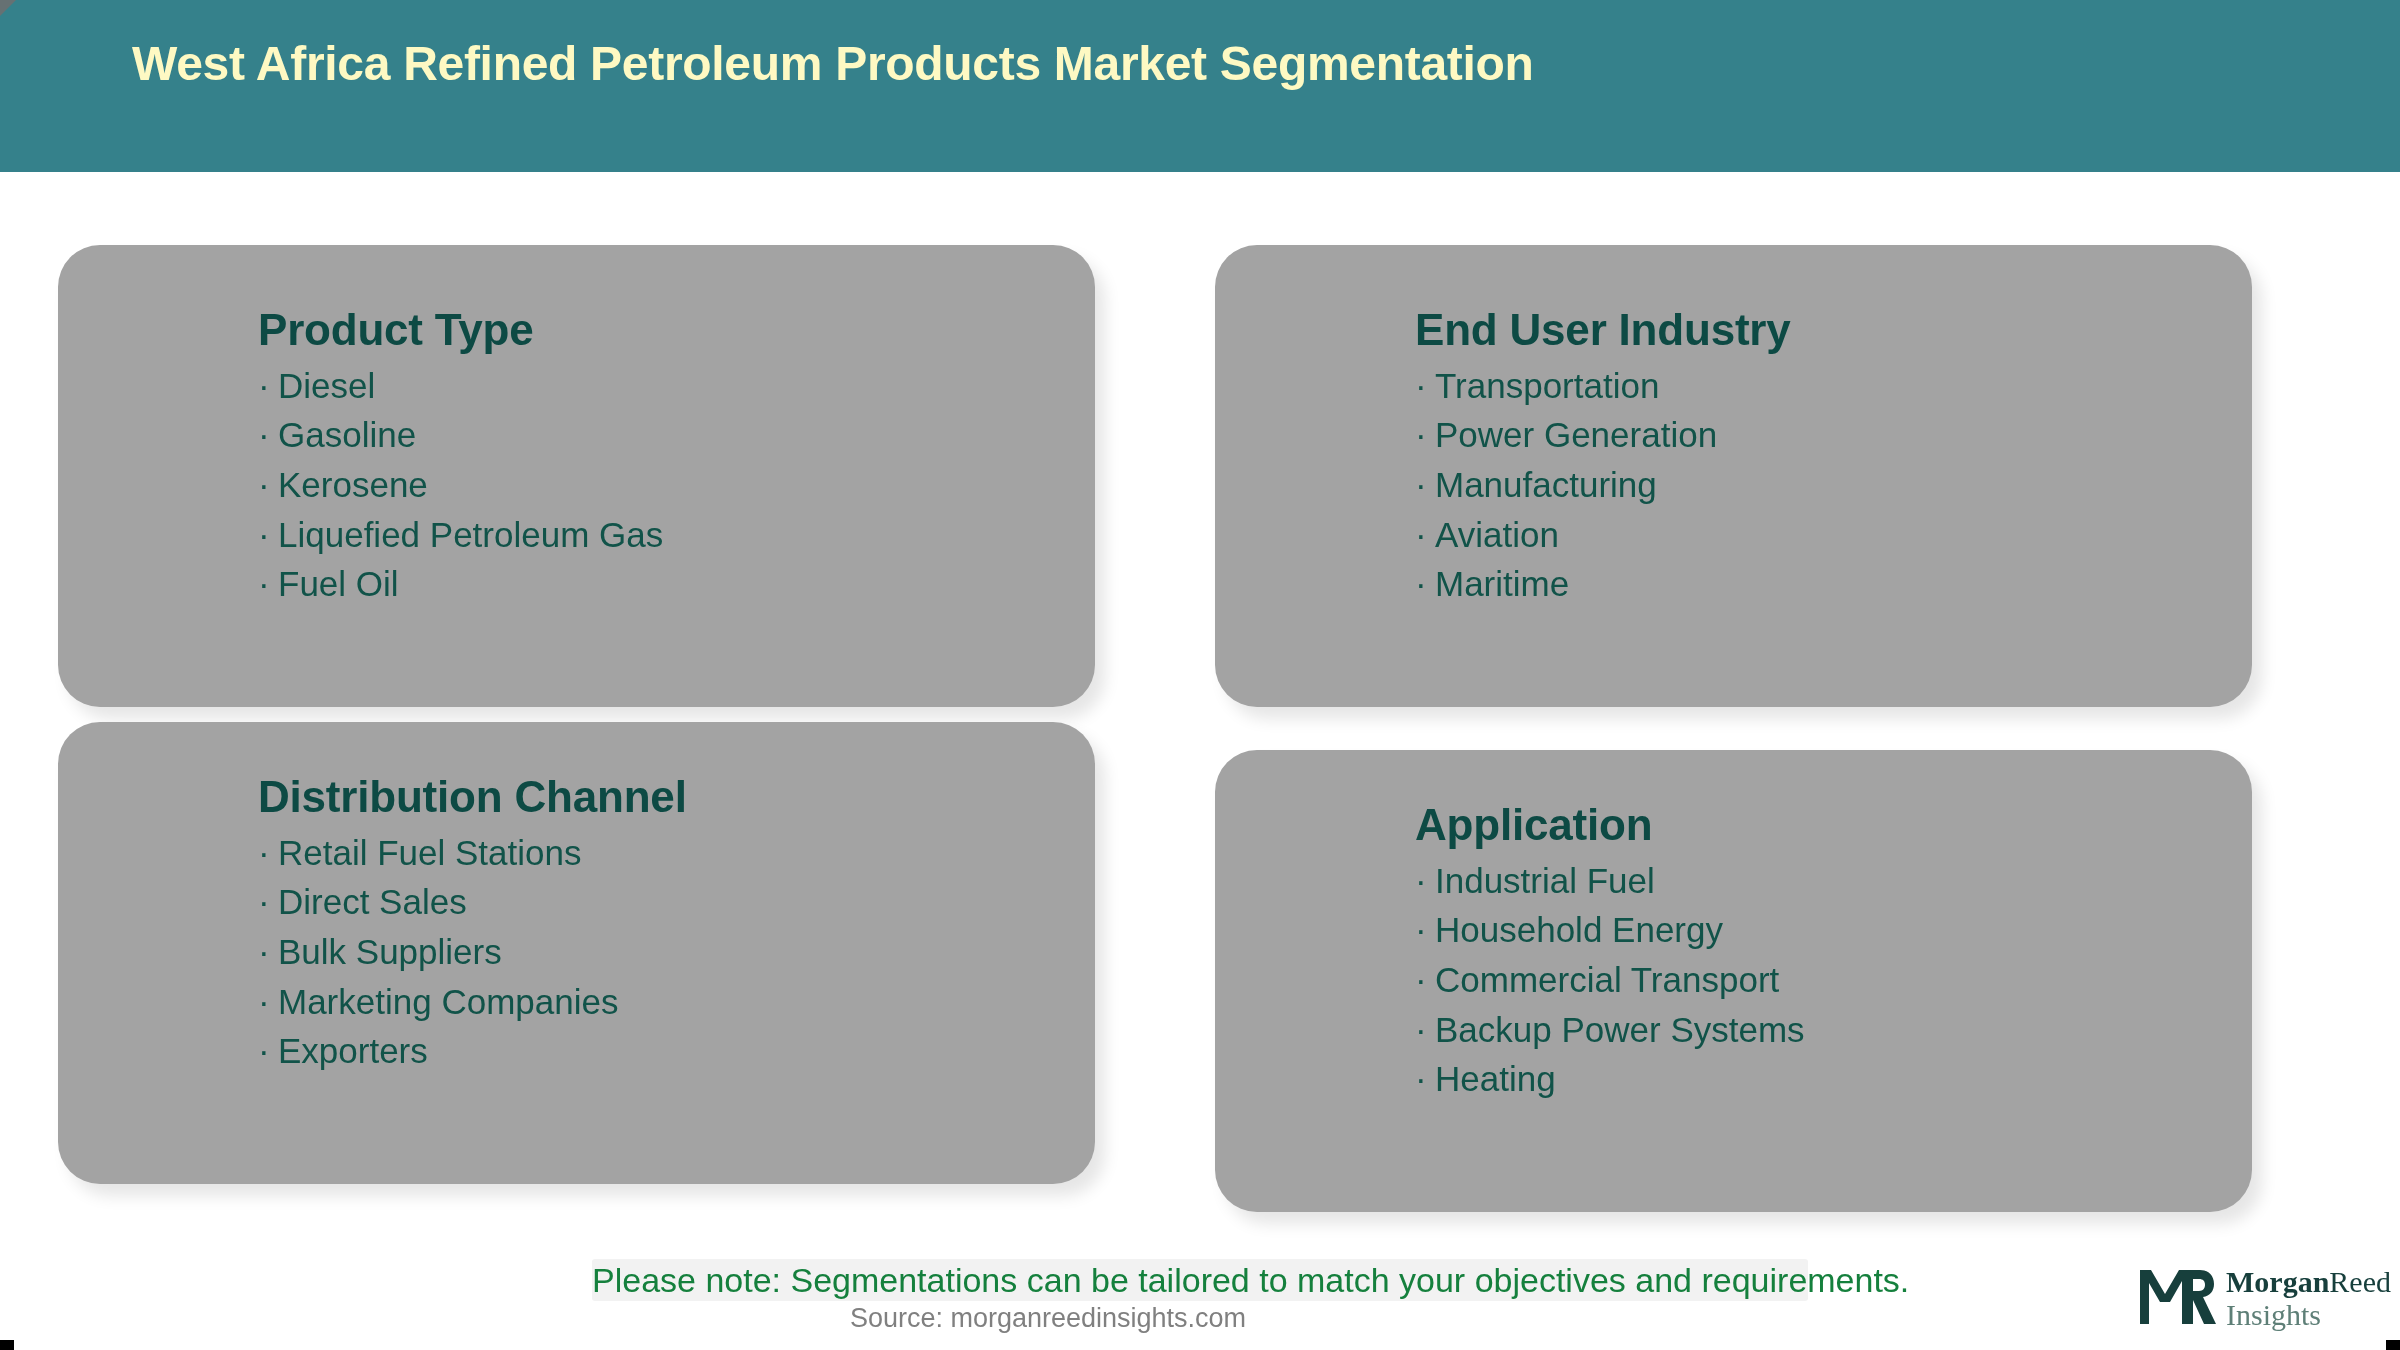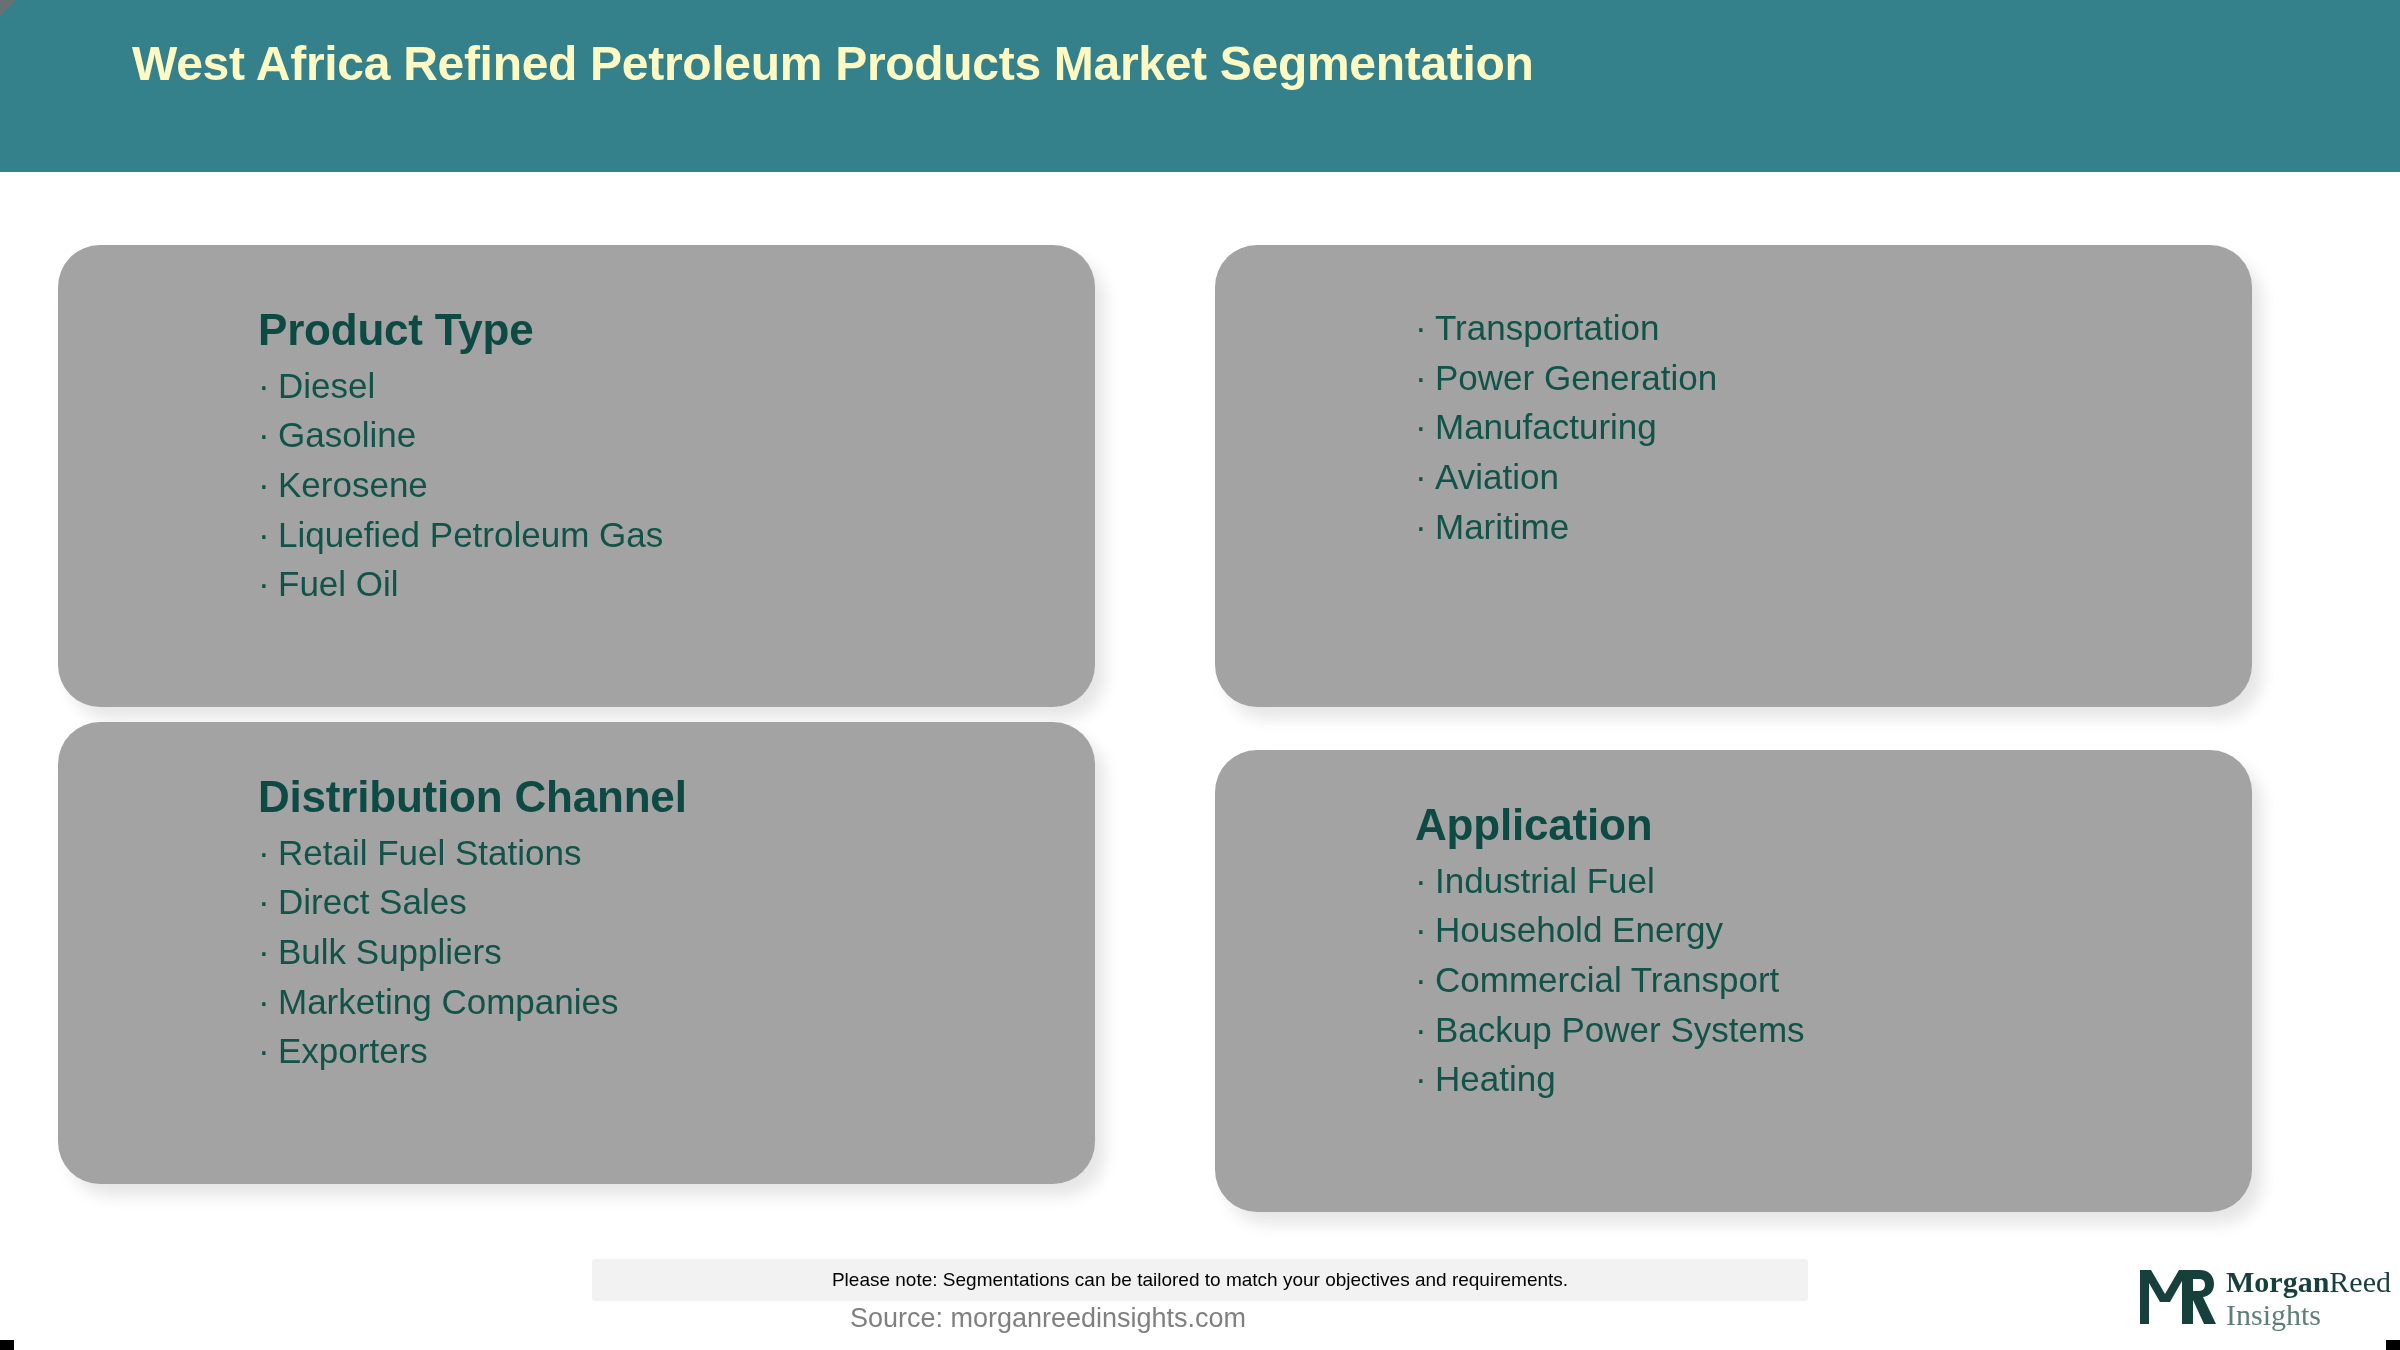--- a/index.html
+++ b/index.html
@@ -109,22 +109,22 @@
     border-radius: 3px;
   }
   .note-text {
     position: absolute;
     left: 0;
     top: 0;
     width: 1216px;
     height: 42px;
     line-height: 42px;
     text-align: center;
-    font-size: 19px;
-    color: #000000;
+    font-size: 34px;
+    color: #15803d;
     white-space: nowrap;
   }
   .source-text {
     position: absolute;
     left: 0;
     top: 1303px;
     width: 2096px;
     text-align: center;
     font-size: 27px;
     color: #808080;
@@ -195,20 +195,21 @@
         <li><span class="bullet">·</span><span>Gasoline</span></li>
         <li><span class="bullet">·</span><span>Kerosene</span></li>
         <li><span class="bullet">·</span><span>Liquefied Petroleum Gas</span></li>
         <li><span class="bullet">·</span><span>Fuel Oil</span></li>
       </ul>
     </div>
   </div>
 
   <div class="card card-1">
     <div class="card-inner">
+      <div class="card-title">End User Industry</div>
       <ul class="card-list">
         <li><span class="bullet">·</span><span>Transportation</span></li>
         <li><span class="bullet">·</span><span>Power Generation</span></li>
         <li><span class="bullet">·</span><span>Manufacturing</span></li>
         <li><span class="bullet">·</span><span>Aviation</span></li>
         <li><span class="bullet">·</span><span>Maritime</span></li>
       </ul>
     </div>
   </div>
 

